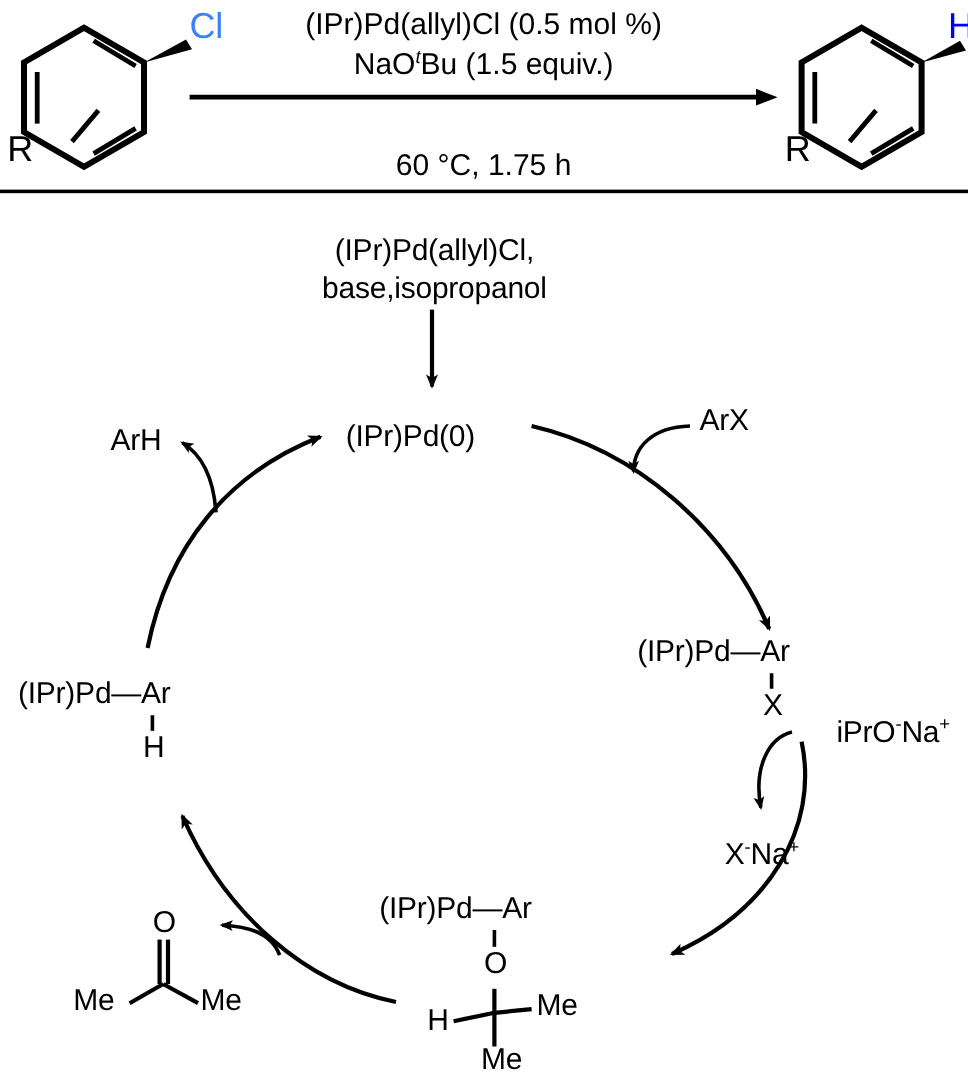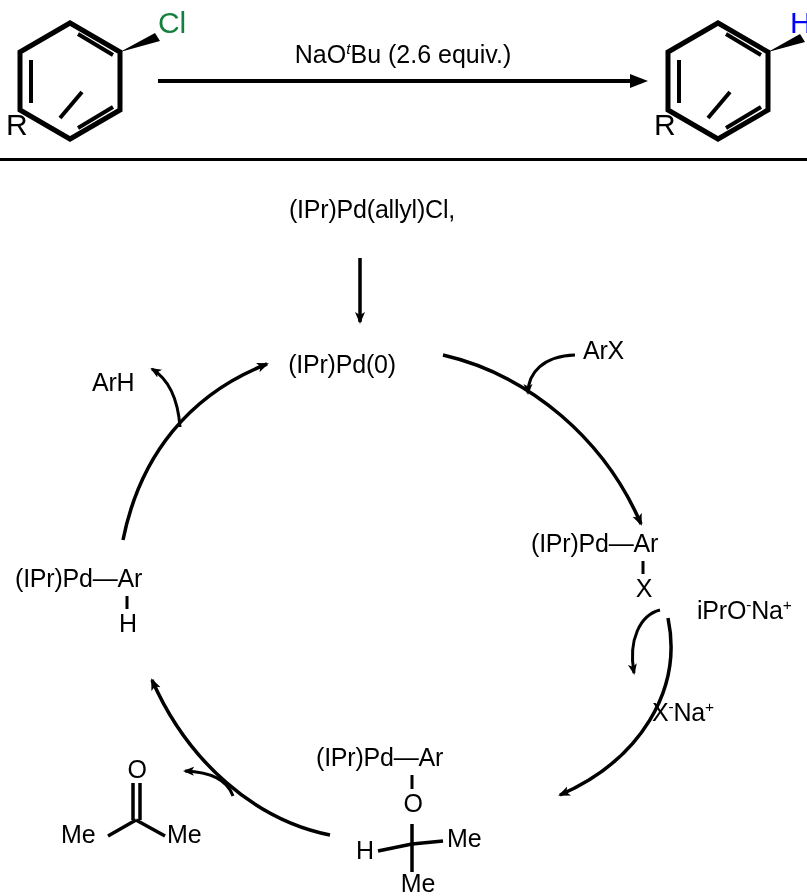--- a/index.html
+++ b/index.html
@@ -86,29 +86,31 @@
       <polygon points="668,52 668,110 718,139 768,110 768,52 718,23" class="bond" stroke-width="5" fill="none"></polygon>
       <line x1="679" y1="60" x2="679" y2="103" class="bond" stroke-width="4"></line>
       <line x1="726" y1="128" x2="761" y2="107" class="bond" stroke-width="4"></line>
       <line x1="726" y1="34" x2="761" y2="55" class="bond" stroke-width="4"></line>
       <polygon points="768,52 800,34 805,42" fill="#000"></polygon>
       <line x1="708" y1="118" x2="730" y2="92" class="bond" stroke-width="4"></line>
     </g>
   </svg>
 
   <div class="lbl" style="left:6px;top:110px;font-size:30px;">R</div>
-  <div class="lbl red" style="left:158px;top:8px;font-size:30px;color:#15803d;">Cl</div>
+  <div class="lbl red" style="left:158px;top:8px;font-size:30px;color:#3b82f6;">Cl</div>
 
   <div class="lbl" style="left:654px;top:110px;font-size:30px;">R</div>
   <div class="lbl blue" style="left:790px;top:8px;font-size:30px;color:#0000ff;">H</div>
 
+  <div class="scheme-line" style="top:8px;">(IPr)Pd(allyl)Cl (0.5 mol %)</div>
   <div class="scheme-line" style="top:42px;">
-    <span>NaO</span><span class="sup ital">t</span><span>Bu (2.6 equiv.)</span>
+    <span>NaO</span><span class="sup ital">t</span><span>Bu (1.5 equiv.)</span>
   </div>
 
+  <div class="scheme-line" style="top:126px;">60 °C, 1.75 h</div>
 
   <div class="divider"></div>
 
   <svg class="layer" viewBox="0 0 807 896">
     <defs>
       <marker id="ah" markerWidth="14" markerHeight="14" refX="10" refY="5" orient="auto" markerUnits="userSpaceOnUse">
         <path d="M0,0 L12,5 L0,10 L3,5 z" fill="#000"></path>
       </marker>
       <marker id="ahs" markerWidth="12" markerHeight="12" refX="9" refY="4.5" orient="auto" markerUnits="userSpaceOnUse">
         <path d="M0,0 L11,4.5 L0,9 L2.6,4.5 z" fill="#000"></path>
@@ -186,36 +188,37 @@
 
       <line x1="133" y1="783" x2="133" y2="820" class="bond" stroke-width="3.5"></line>
       <line x1="140" y1="783" x2="140" y2="820" class="bond" stroke-width="3.5"></line>
 
       <line x1="136" y1="820" x2="108" y2="836" class="bond" stroke-width="3.5"></line>
 
       <line x1="136" y1="820" x2="165" y2="836" class="bond" stroke-width="3.5"></line>
     </g>
   </svg>
 
-  <div class="lbl c" style="left:362px;top:197px;margin-left:10px;">(IPr)Pd(allyl)Cl,</div>
+  <div class="lbl c" style="left:362px;top:197px;">(IPr)Pd(allyl)Cl,</div>
+  <div class="lbl c" style="left:362px;top:228px;">base,isopropanol</div>
 
   <div class="lbl c" style="left:342px;top:340px;margin-top:12px;">(IPr)Pd(0)</div>
 
   <div class="lbl" style="left:583px;top:338px;">ArX</div>
 
-  <div class="lbl" style="left:92px;top:370px;">ArH</div>
+  <div class="lbl" style="left:92px;top:355px;">ArH</div>
 
   <div class="lbl" style="left:531px;top:531px;">(IPr)Pd—Ar</div>
   <div class="lbl c" style="left:644px;top:576px;">X</div>
 
   <div class="lbl" style="left:697px;top:598px;">
     <span>iPrO</span><span class="sup">-</span><span>Na</span><span class="sup">+</span>
   </div>
 
-  <div class="lbl" style="left:604px;top:700px;margin-left:48px;">
+  <div class="lbl" style="left:604px;top:700px;">
     <span>X</span><span class="sup">-</span><span>Na</span><span class="sup">+</span>
   </div>
 
   <div class="lbl" style="left:316px;top:745px;">(IPr)Pd—Ar</div>
   <div class="lbl c" style="left:413px;top:791px;">O</div>
   <div class="lbl c" style="left:365px;top:838px;">H</div>
   <div class="lbl" style="left:447px;top:826px;">Me</div>
   <div class="lbl c" style="left:418px;top:871px;">Me</div>
 
   <div class="lbl" style="left:15px;top:566px;">(IPr)Pd—Ar</div>

